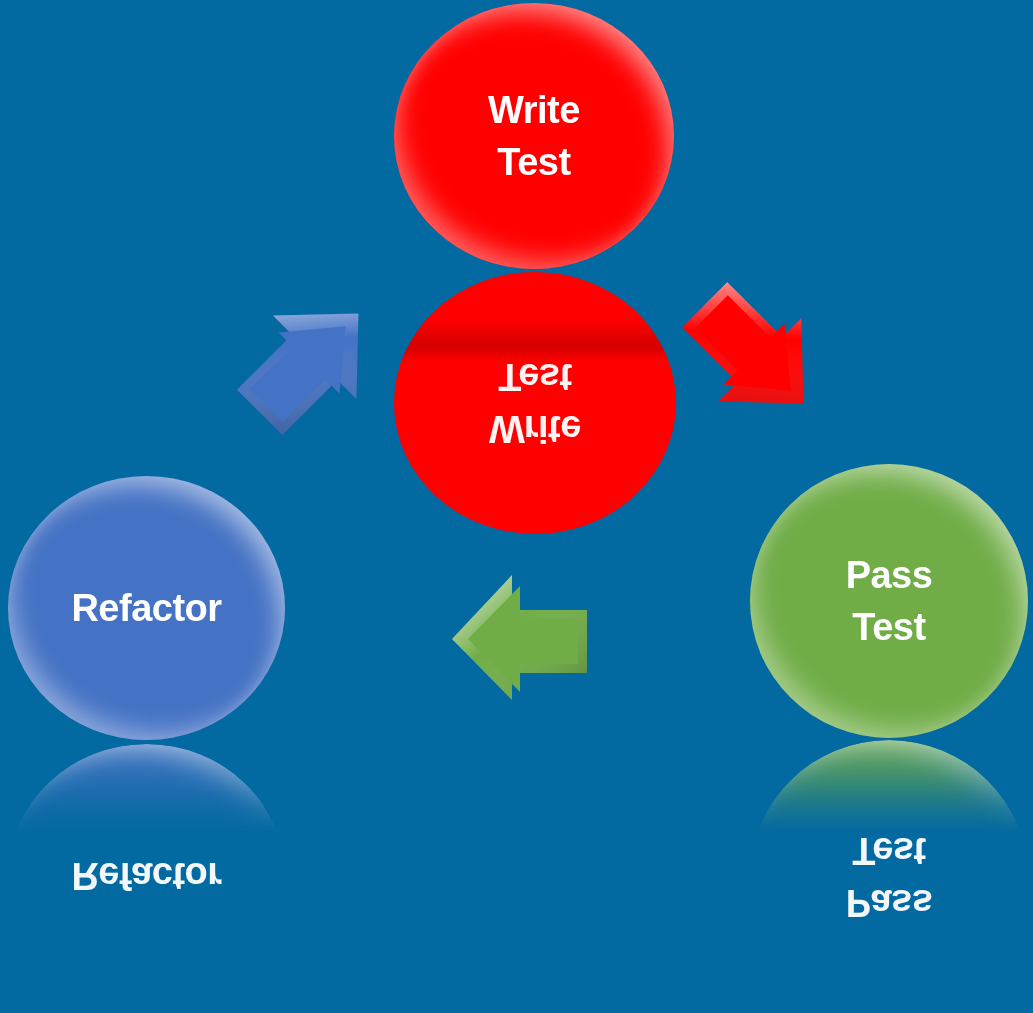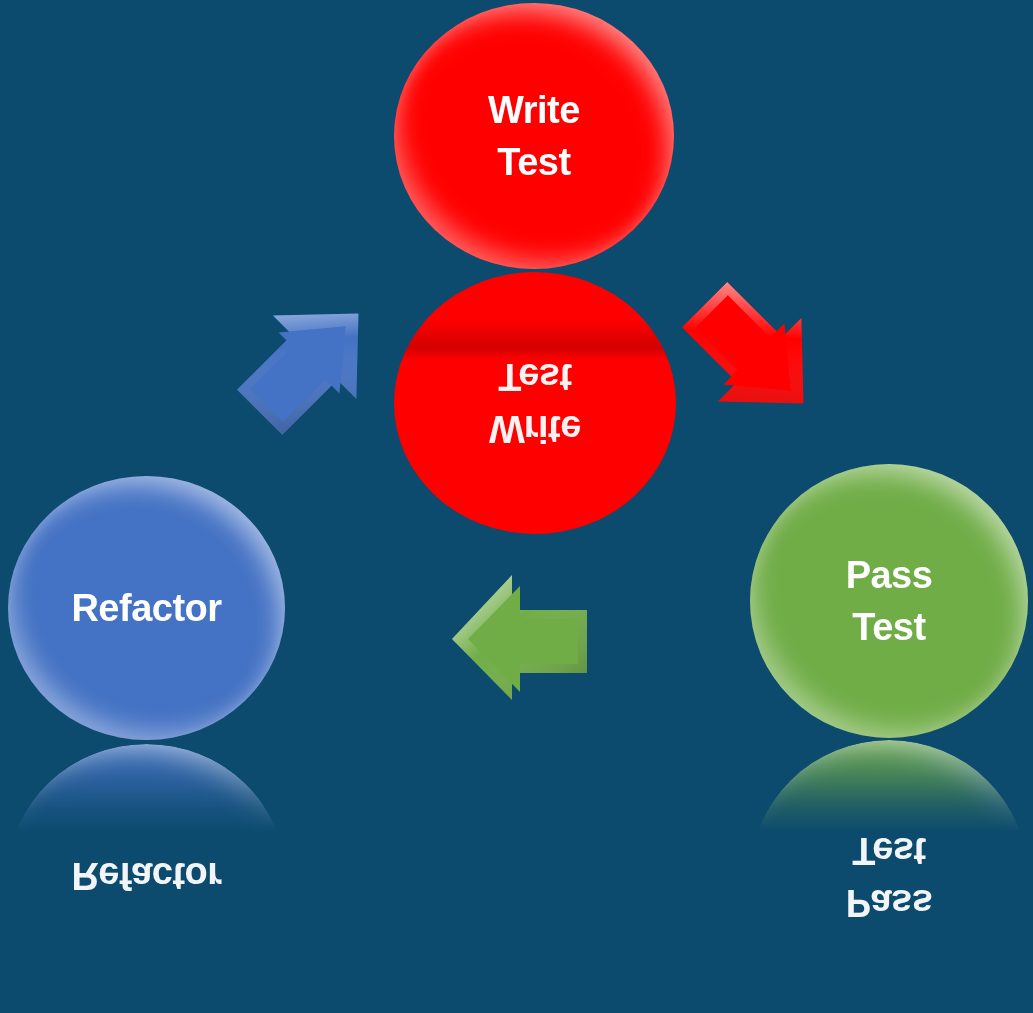--- a/index.html
+++ b/index.html
@@ -1,17 +1,17 @@
 <!DOCTYPE html>
 <html><head>
 <meta charset="utf-8">
 <style>
   html,body{margin:0;padding:0;background:#000;}
   .stage{
-    position:relative;width:1033px;height:1013px;background:#0c4a6e;
+    position:relative;width:1033px;height:1013px;background:#0369a1;
     overflow:hidden;font-family:"Liberation Sans",sans-serif;
   }
   .node{position:absolute;}
   .circle{
     position:absolute;inset:0;border-radius:50%;background:var(--c);
     box-shadow: inset -12px 16px 26px -8px rgba(255,255,255,.55),
                 inset 14px -18px 24px -10px rgba(255,255,255,.38);
   }
   .circle.flat{box-shadow:none;}
   .circle.faded{

